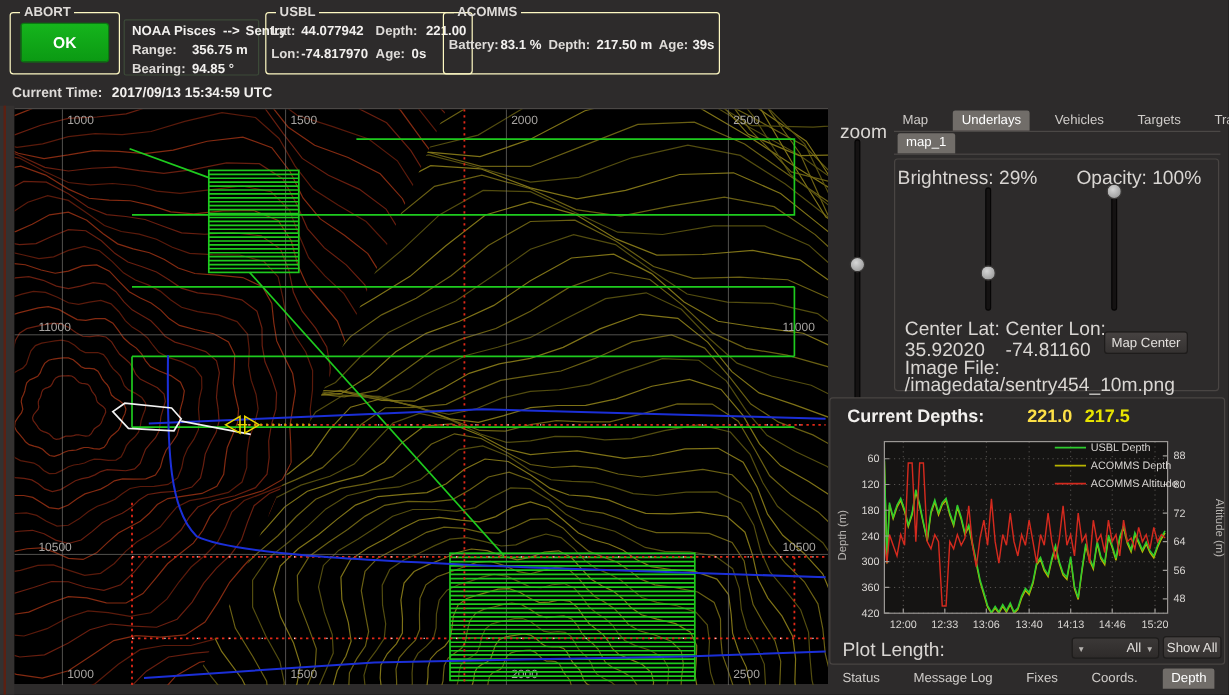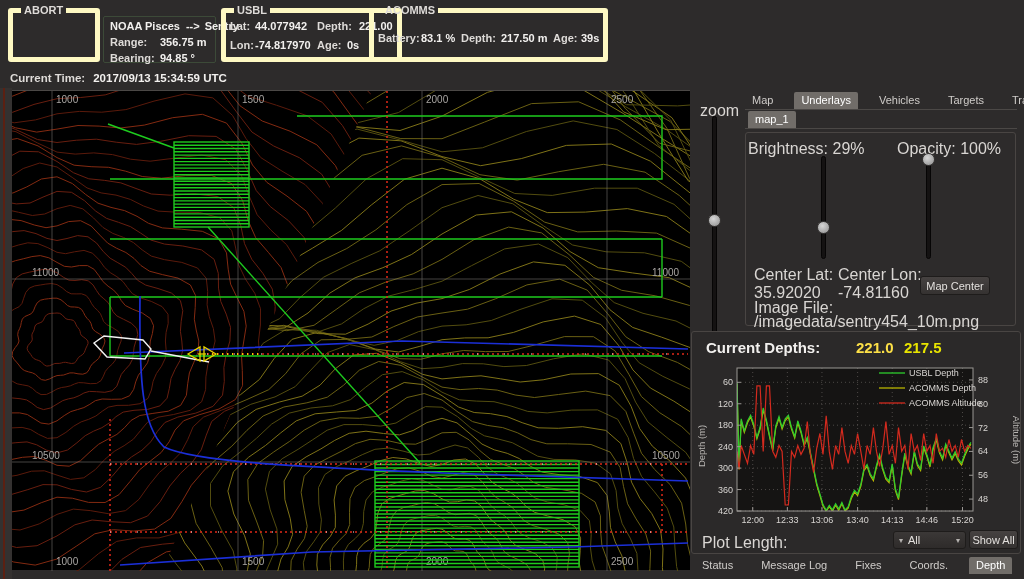--- a/index.html
+++ b/index.html
@@ -8,21 +8,21 @@
     position: relative;
     background: #2d2b2b;
     font-family: "Liberation Sans", sans-serif;
     color: #e6e3e0;
     overflow: hidden;
   }
   .abs { position: absolute; }
   
   fieldset.gbox {
     position: absolute;
-    border: 5px solid #fef9c3;
+    border: 1px solid #fef9c3;
     border-radius: 3px;
     padding: 1px 4px;
   }
   fieldset.gbox legend {
     font-size: 11px; font-weight: bold; color: #dedbd8;
     padding: 0 3px; margin-left: 4px;
   }
   .okbtn {
     margin: 2px 4px;
     height: 33px;
@@ -77,34 +77,35 @@
   }
   .btn.mnemonic::first-letter { text-decoration: underline; }
   .combo {
     position: absolute;
     background: linear-gradient(#3b3837,#2e2b2a);
     border: 1px solid #1e1c1b; border-radius: 3px;
     color: #e3e0dd; font-size: 11px;
     display: flex; align-items: center; cursor: pointer;
   }
   .combo .arr { font-size: 8px; color: #b5b2af; padding: 0 5px; }
-  .combo .cval { flex: 1; text-align: left; }
+  .combo .cval { flex: 1; text-align: right; }
   
   .depths-border { position: absolute; border: 1px solid #494543; border-radius: 3px; background: #2b2929; }
   .bigtitle { font-size: 15px; font-weight: bold; color: #f2f0ee; white-space: nowrap; }
   .leftstrip { position: absolute; background: #343130; }
   .maroon { position: absolute; background: #5c2012; }
   #map-wrap { position: absolute; left: 12px; top: 90px; width: 678px; height: 480px;
               background: #000; border-top: 1px solid #4b4846; }
 </style>
 </head>
 <body>
 
 <fieldset class="gbox" style="left:8px;top:4px;width:92px;height:58px">
   <legend>ABORT</legend>
+  <div class="okbtn">OK</div>
 </fieldset>
 
 <div class="infobox" style="left:103px;top:16px;width:113px;height:47px">
   <div class="trow">
     <span class="val">NOAA Pisces</span>
     <span class="val" style="margin-left:6px">--&gt;</span>
     <span class="val" style="margin-left:5px">Sentry</span>
   </div>
   <div class="trow">
     <span class="lbl" style="width:50px">Range:</span>

